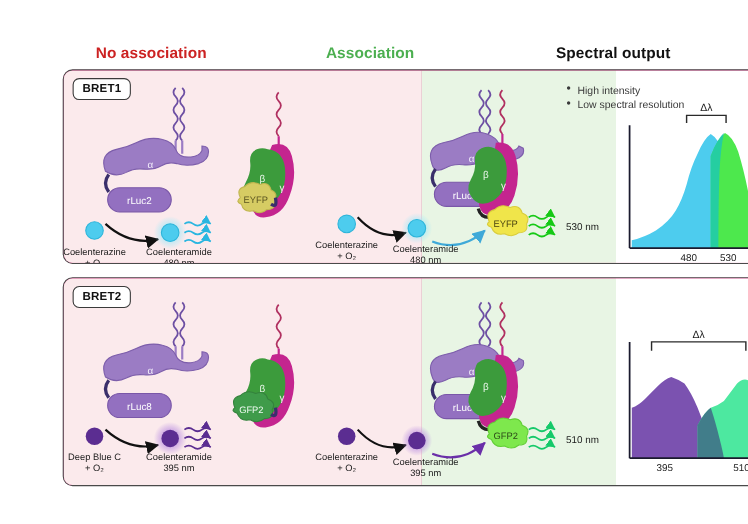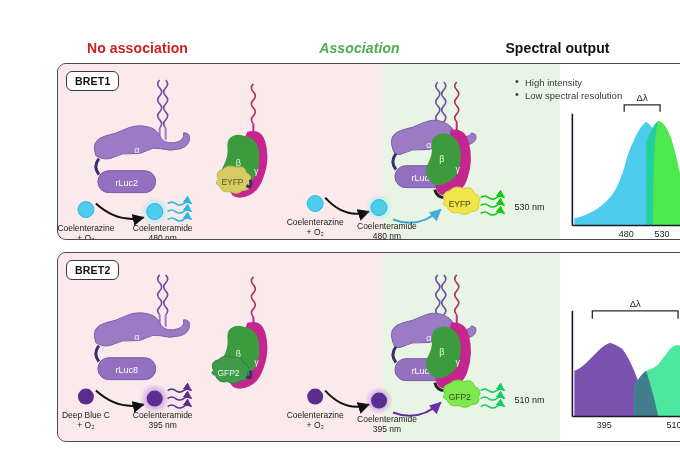--- a/index.html
+++ b/index.html
@@ -11,21 +11,21 @@
   }
   .page { position: relative; width: 680px; height: 332px; }
 
   
   .headers { position: absolute; top: 40px; left: 0; width: 680px; height: 22px; }
   .col-title {
     position: absolute; text-align: center;
     font-size: 14px; font-weight: bold; letter-spacing: .1px;
   }
   #h-no   { left: 30px;  width: 215px; }
-  #h-yes  { left: 267px; width: 185px; font-style: italic; }
+  #h-yes  { left: 244px; width: 185px; }
   #h-spec { left: 445px; width: 225px; text-align: center; }
 
   
   .panel {
     position: absolute; left: 20px; width: 645px;
     border: 1.4px solid #4a4a4a; border-radius: 9px;
     background: #ec4899; overflow: hidden; margin-left: 37px;
   }
   #panel-bret1 { top: 63px;  height: 177px; }
   #panel-bret2 { top: 252px; height: 190px; text-align: right; }

